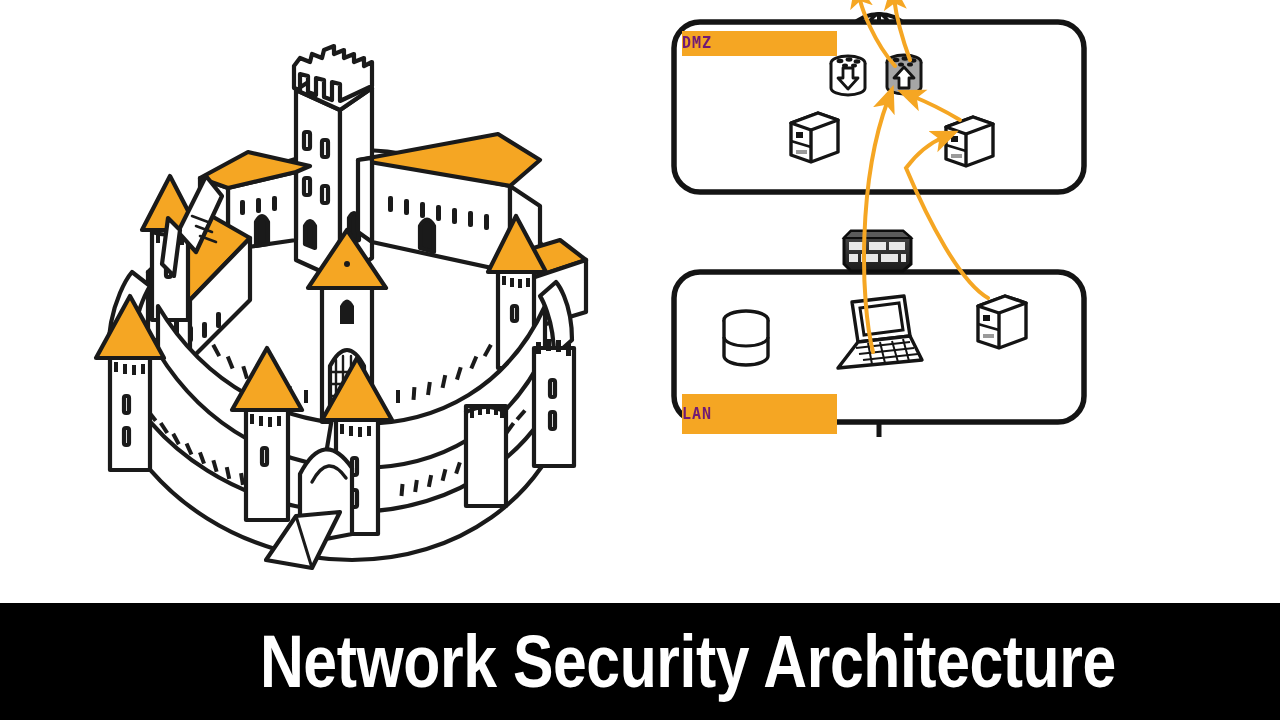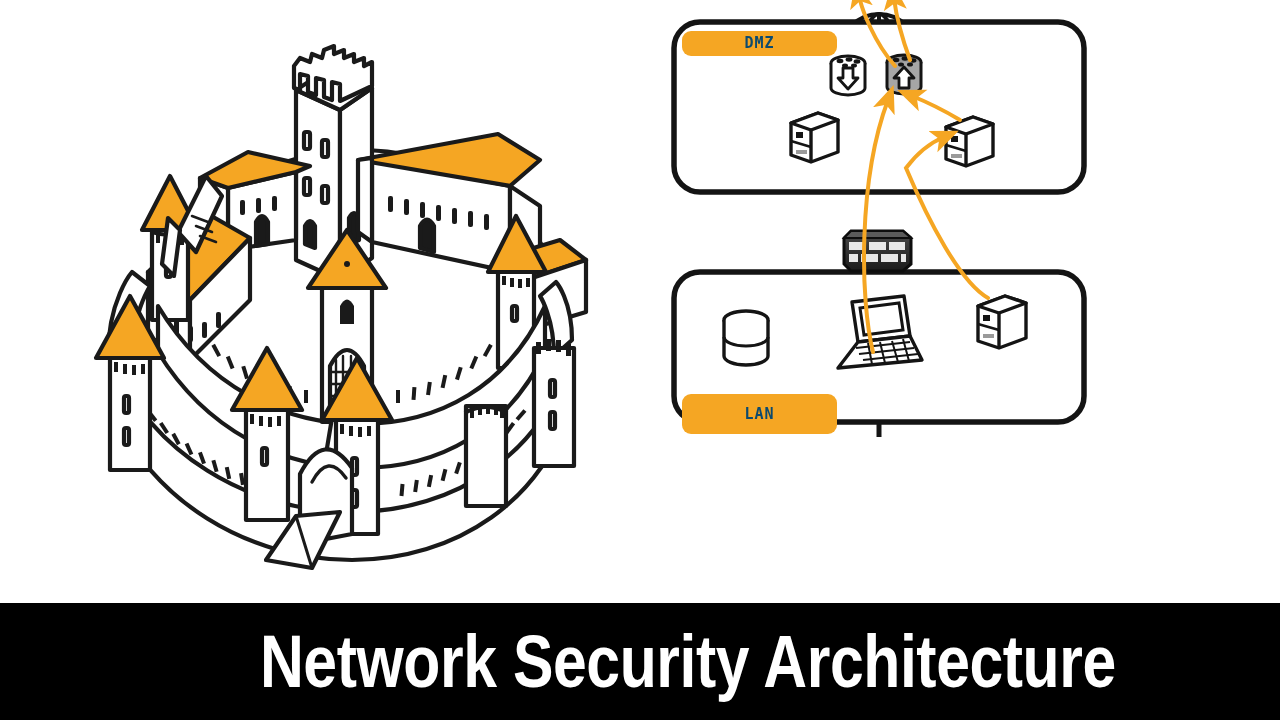--- a/index.html
+++ b/index.html
@@ -14,26 +14,26 @@
   #castle-svg{position:absolute;left:0;top:0;width:660px;height:600px;}
 
   
   #diagram-panel{position:absolute;left:660px;top:0;width:620px;height:600px;}
   #diagram-svg{position:absolute;left:0;top:0;width:620px;height:600px;}
 
   
   .zone-label{
     position:absolute;
     background:#F5A623;
-    border-radius:9px;
-    color:#0c4a6e;
+    border-radius:0;
+    color:#701a75;
     font-family:"DejaVu Sans Mono", monospace;
     font-weight:700;
     letter-spacing:1px;
-    display:flex;align-items:center;justify-content:center;
+    display:flex;align-items:center;
     font-size:15px;
     line-height:1;
   }
   #label-dmz{left:22px;top:31px;width:155px;height:25px;}
   #label-lan{left:22px;top:394px;width:155px;height:40px;}
 
   
   #title-bar{
     position:absolute;left:0;top:603px;width:1280px;height:117px;
     background:#000000;

